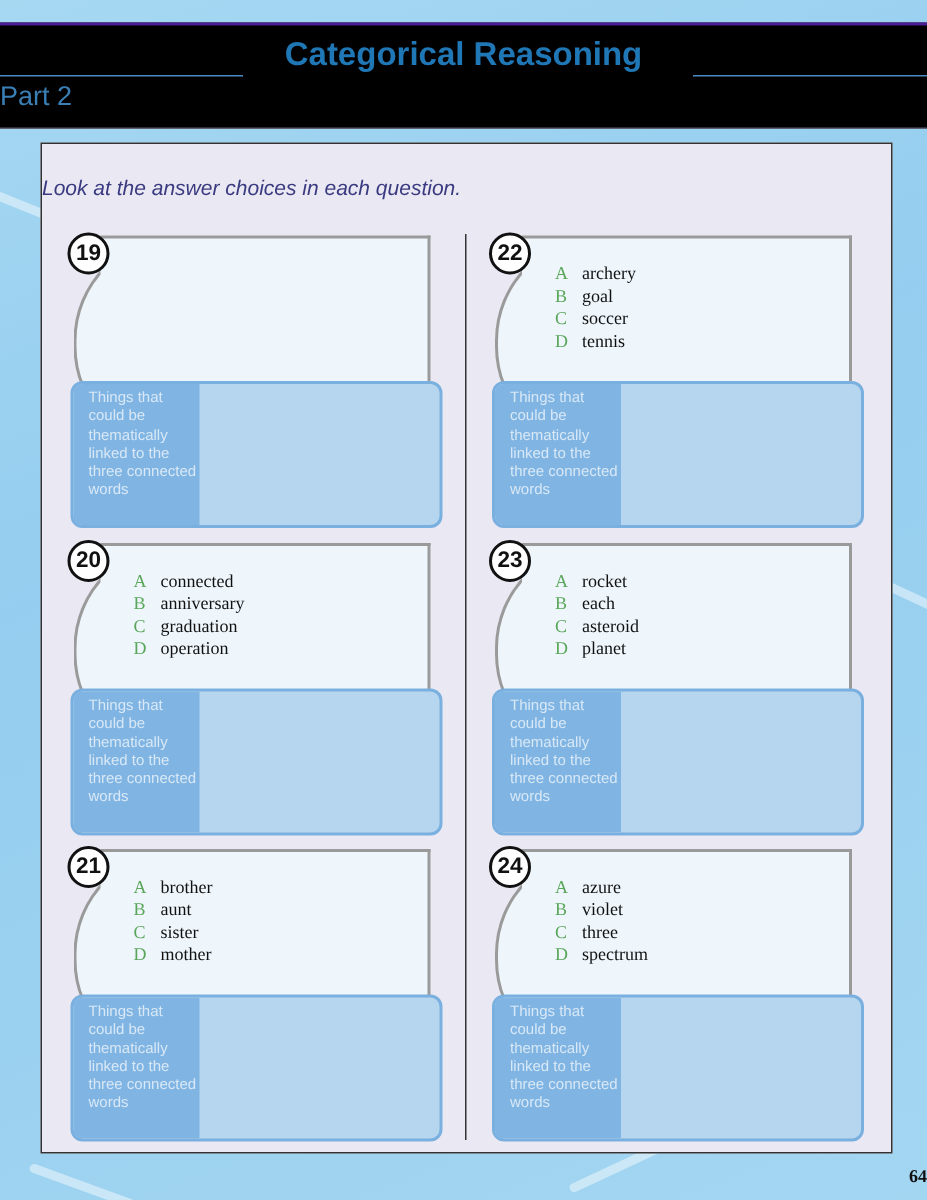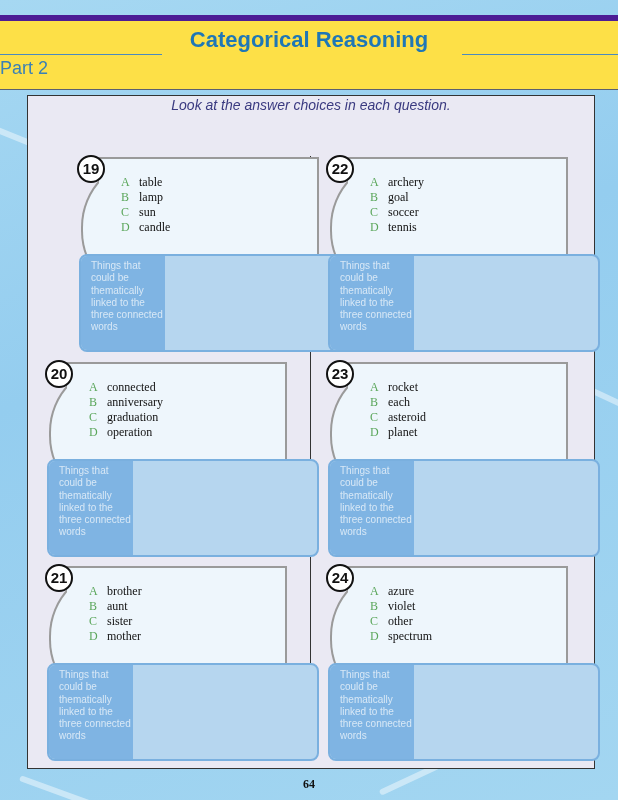--- a/index.html
+++ b/index.html
@@ -4,37 +4,37 @@
 <style>
   html, body { margin:0; padding:0; }
   body {
     width:618px; height:800px; position:relative; overflow:hidden;
     background: linear-gradient(160deg, #a6d8f2 0%, #94cdef 40%, #a3d6f1 100%);
     font-family: "Liberation Sans", sans-serif;
   }
   .streak { position:absolute; height:6px; background:rgba(255,255,255,0.45); border-radius:3px; transform-origin:left center; }
   .header {
     position:absolute; left:0; top:15px; width:618px; height:68px;
-    background:#fde047; border-top:6px solid #4c1d95; border-bottom:1px solid #5a6070;
+    background:#000000; border-top:2px solid #4c1d95; border-bottom:1px solid #5a6070;
   }
   .header .rule { position:absolute; top:33px; height:1px; background:#4a8ac0; }
   .header .title {
     position:absolute; left:0; right:0; top:6px; text-align:center;
     color:#1f77b6; font-weight:bold; font-size:22px;
   }
   .header .subtitle {
     position:absolute; left:0; right:0; top:37px; text-align:left;
     color:#3a80b6; font-size:18px;
   }
   .panel {
     position:absolute; left:27px; top:95px; width:566px; height:672px;
     background:#eae9f3; border:1px solid #333;
   }
   .instructions {
-    position:absolute; left:0; right:0; top:0; text-align:center;
+    position:absolute; left:0; right:0; top:20px; text-align:left;
     color:#3a3a80; font-style:italic; font-size:14px; line-height:18px;
   }
   .divider { position:absolute; left:282px; top:60px; width:1px; height:604px; background:#333; }
   .q {
     position:absolute; width:266px; height:196px;
   }
   .q .top {
     position:absolute; left:18px; top:0; width:218px; height:108px;
     background:#eef6fc; border:2px solid #9a9a9a; border-left:none; border-bottom:none;
   }
@@ -48,27 +48,27 @@
     position:absolute; left:-4px; top:-2px; width:24px; height:24px; border-radius:50%;
     border:2px solid #111; background:#fff; text-align:center; line-height:24px;
     font-weight:bold; font-size:15px; color:#111;
   }
   .q .choices { position:absolute; left:40px; top:18px; font-family:"Liberation Serif", serif; font-size:12px; }
   .q .choice { height:15px; line-height:15px; }
   .q .letter { display:inline-block; width:18px; color:#5aa65a; }
   .q .word { color:#111; }
   .q .answer {
     position:absolute; left:-2px; top:97px; width:244px; height:94px;
-    background:#b6d6ef; border:2px solid #7ab0df; border-radius:8px; overflow:hidden;padding-left:24px;
+    background:#b6d6ef; border:2px solid #7ab0df; border-radius:8px; overflow:hidden;
   }
   .q .answer .lbl {
     position:absolute; left:0; top:0; width:84px; height:100%; background:#7fb4e3;
     color:#d8e8f6; font-size:10px; line-height:12.3px; padding:4px 0 0 10px; box-sizing:border-box;
   }
-  .footer { position:absolute; left:0; right:0; top:777px; text-align:center; font-family:"Liberation Serif", serif; font-weight:bold; font-size:12px; color:#111; }
+  .footer { position:absolute; left:0; right:0; top:777px; text-align:right; font-family:"Liberation Serif", serif; font-weight:bold; font-size:12px; color:#111; }
 </style>
 </head>
 <body>
 
 <div class="streak" style="left:-20px;top:120px;width:140px;transform:rotate(22deg);"></div>
 <div class="streak" style="left:490px;top:340px;width:160px;transform:rotate(25deg);"></div>
 <div class="streak" style="left:20px;top:775px;width:140px;transform:rotate(20deg);"></div>
 <div class="streak" style="left:380px;top:790px;width:120px;transform:rotate(-25deg);"></div>
 
 <div class="header">
@@ -79,34 +79,24 @@
 </div>
 
 <div class="panel">
   <div class="instructions">
     <div>Look at the answer choices in each question.</div>
   </div>
   <div class="divider"></div>
 </div>
 
 <div id="questions">
-    <div class="q" style="left: 49px; top: 157px; margin-left: 32px;">
+    <div class="q" style="left: 49px; top: 157px;">
     <div class="arc"></div>
     <div class="top"></div>
     <div class="num">19</div>
-    <div class="choices">
-        <div class="choice">
-      <span class="letter">A</span><span class="word">table</span></div>
-        <div class="choice">
-      <span class="letter">B</span><span class="word">lamp</span></div>
-        <div class="choice">
-      <span class="letter">C</span><span class="word">sun</span></div>
-        <div class="choice">
-      <span class="letter">D</span><span class="word">candle</span></div>
-      </div>
     <div class="answer">
       <div class="lbl">Things that could be thematically linked to the three connected words</div>
     </div>
     </div>
     <div class="q" style="left: 49px; top: 362px;">
     <div class="arc"></div>
     <div class="top"></div>
     <div class="num">20</div>
     <div class="choices">
         <div class="choice">
@@ -179,21 +169,21 @@
     <div class="q" style="left: 330px; top: 566px;">
     <div class="arc"></div>
     <div class="top"></div>
     <div class="num">24</div>
     <div class="choices">
         <div class="choice">
       <span class="letter">A</span><span class="word">azure</span></div>
         <div class="choice">
       <span class="letter">B</span><span class="word">violet</span></div>
         <div class="choice">
-      <span class="letter">C</span><span class="word">other</span></div>
+      <span class="letter">C</span><span class="word">three</span></div>
         <div class="choice">
       <span class="letter">D</span><span class="word">spectrum</span></div>
       </div>
     <div class="answer">
       <div class="lbl">Things that could be thematically linked to the three connected words</div>
     </div>
     </div>
   </div>
 
 <div class="footer">64</div>

